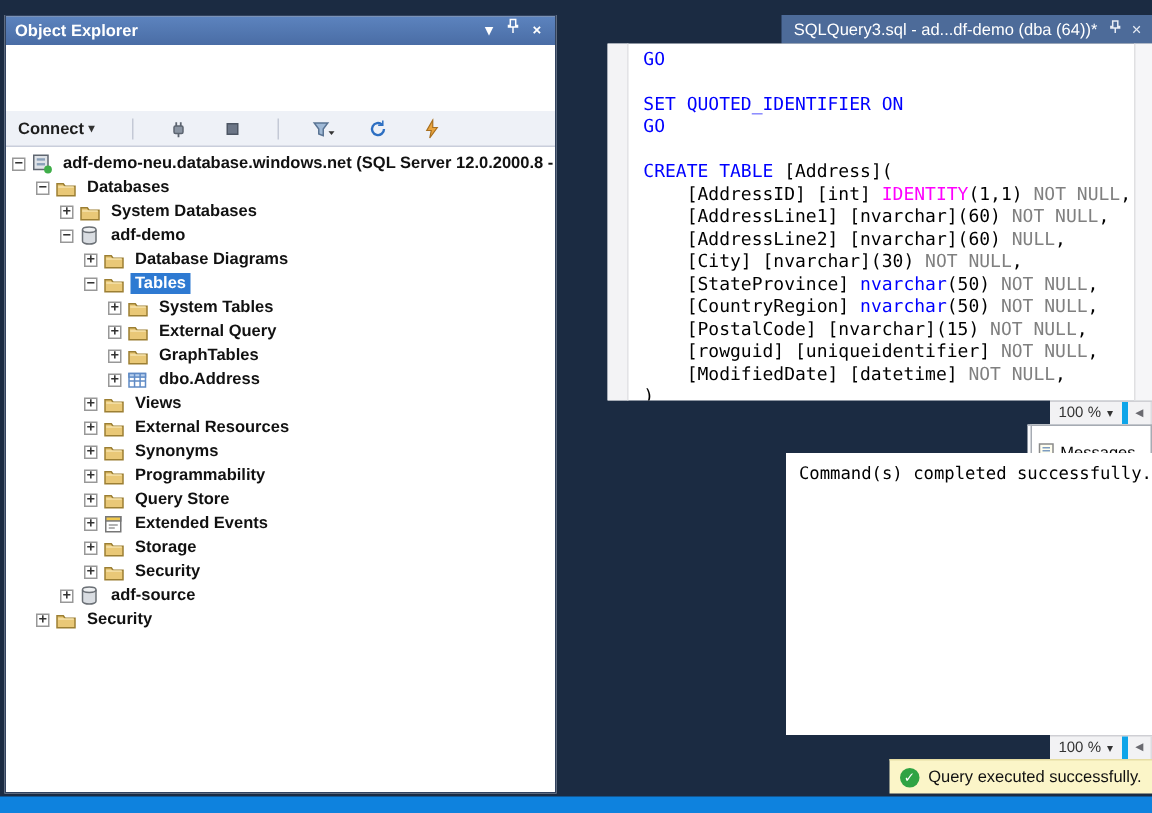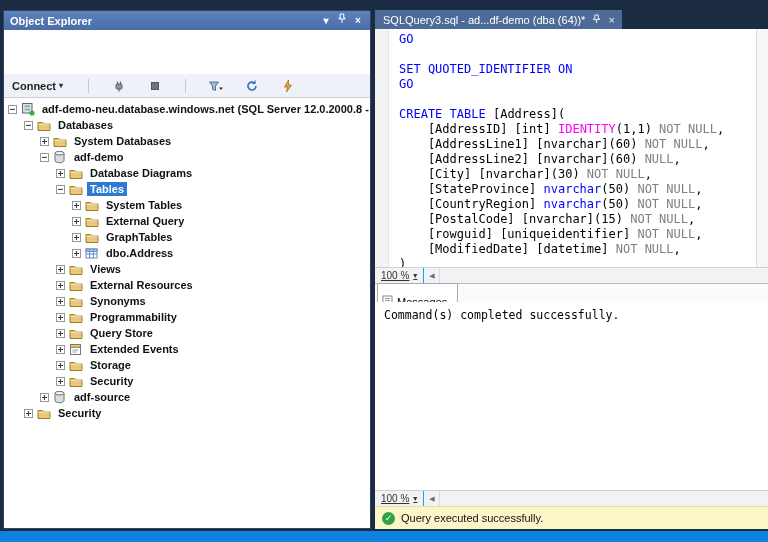--- a/index.html
+++ b/index.html
@@ -21,30 +21,30 @@
   .tb-btn { width:18px; height:18px; display:flex; align-items:center; justify-content:center; }
   .oe-tree { flex:1; background:#fff; overflow:hidden; padding-top:3px; }
   .tree-row { height:16px; display:flex; align-items:center; white-space:nowrap; font-size:11px; color:#111; }
   .expander { flex:0 0 auto; width:9px; height:9px; border:1px solid #989898; background:#fff;
     font-family:"DejaVu Sans Mono",monospace; font-size:9px; line-height:7px; text-align:center; color:#333; margin-right:4px; }
   .tree-icon { flex:0 0 auto; width:15px; height:14px; margin-right:3px; display:flex; align-items:center; }
   .tree-label { padding:0 3px; line-height:14px; }
   .tree-label.sel { background:#2e7ad2; color:#fff; }
 
   
-  #document-panel { position:absolute; left:375px; top:10px; right:0; bottom:13px; display:flex; flex-direction:column; }
+  #document-panel { position:absolute; left:375px; top:10px; right:0; bottom:13px; display:flex; flex-direction:column;align-items:flex-end; }
   .tab-bar { height:19px; flex:0 0 auto; display:flex; }
   .doc-tab { background:#4d6b99; color:#fff; font-size:11px; display:flex; align-items:center; gap:7px; padding:0 7px 0 8px; }
   .doc-tab .tab-x { font-size:11px; color:#e8edf5; }
   .editor { height:238px; flex:0 0 auto; background:#fff; position:relative; overflow:hidden; padding:3px 14px 0 24px; }
   .editor-margin { position:absolute; left:0; top:0; bottom:0; width:14px; background:#f3f3f5; border-right:1px solid #e3e3e6; }
   .editor-scroll { position:absolute; right:0; top:0; bottom:0; width:12px; background:#f6f6f8; border-left:1px solid #e0e0e2; }
   .code { font-family:"DejaVu Sans Mono",monospace; font-size:12px; line-height:15px; white-space:pre; color:#000; }
   .zoom-row { height:16px; flex:0 0 auto; background:#f2f2f4; border-top:1px solid #cfcfd4; display:flex; align-items:center; font-size:10px; color:#333; }
-  .zoom-ctl { display:flex; align-items:center; gap:4px; padding:0 6px; border-right:1px solid #0ea5e9; height:100%;text-decoration:underline; }
+  .zoom-ctl { display:flex; align-items:center; gap:4px; padding:0 6px; border-right:4px solid #0ea5e9; height:100%; }
   .hscroll-btn { width:16px; text-align:center; color:#6a6a70; font-size:7px; line-height:15px; border-right:1px solid #dcdce0; height:100%; }
   .hscroll-track { flex:1; height:100%; }
   .messages-header { height:19px; flex:0 0 auto; background:#fbfbfc; border-top:1px solid #b9bec8; display:flex; align-items:flex-end; padding-left:2px; }
   .messages-tab { display:flex; align-items:center; gap:4px; height:18px; padding:18px 10px 0 4px;
     background:#fff; border:1px solid #a6abb3; border-bottom:none; font-size:11px; color:#000; }
   .messages-body { flex:1; background:#fff; padding:6px 0 0 9px; font-family:"DejaVu Sans Mono",monospace; font-size:11.5px; line-height:15px; color:#000; }
   .doc-status { height:23px; flex:0 0 auto; background:#fbf5c8; border-top:1px solid #e6dda4; display:flex; align-items:center; gap:6px; padding:0 7px; font-size:11px; color:#111; }
   .check-circle { width:13px; height:13px; border-radius:50%; background:#2fa343; color:#fff; font-size:9px; line-height:13px; text-align:center; flex:0 0 auto; }
 
   #window-statusbar { position:absolute; left:0; right:0; bottom:0; height:11px; background:#0e82de; }

